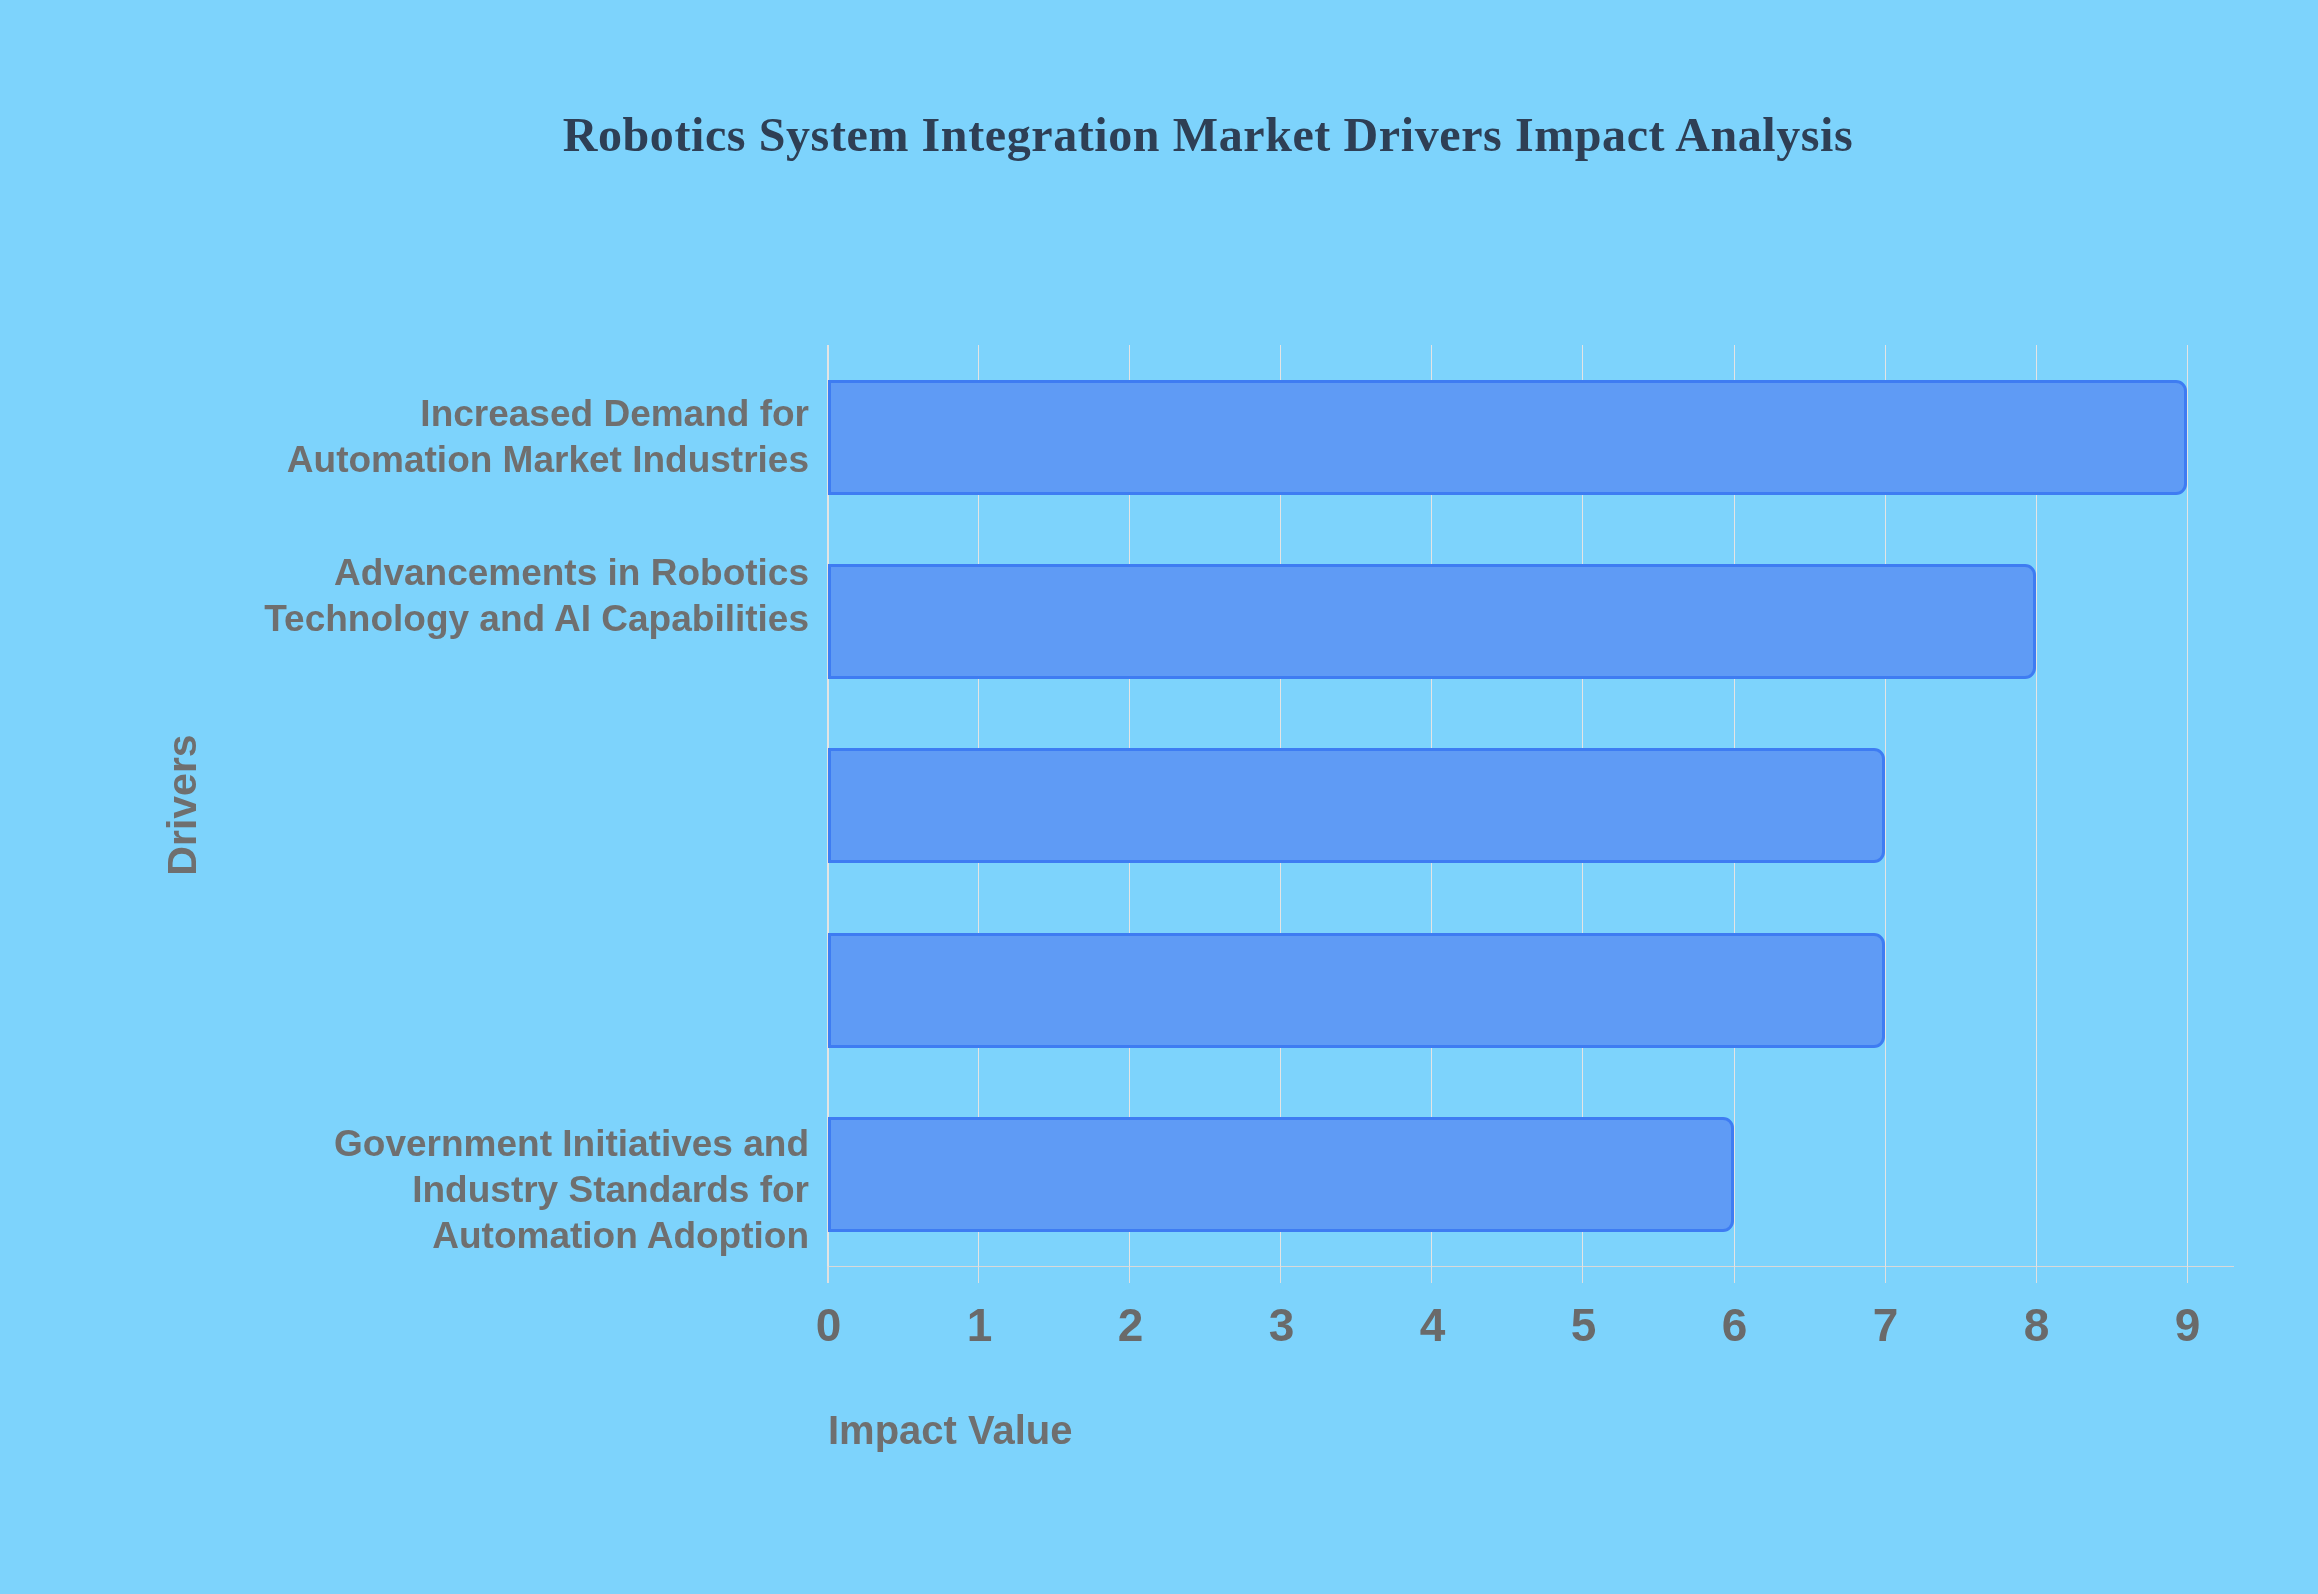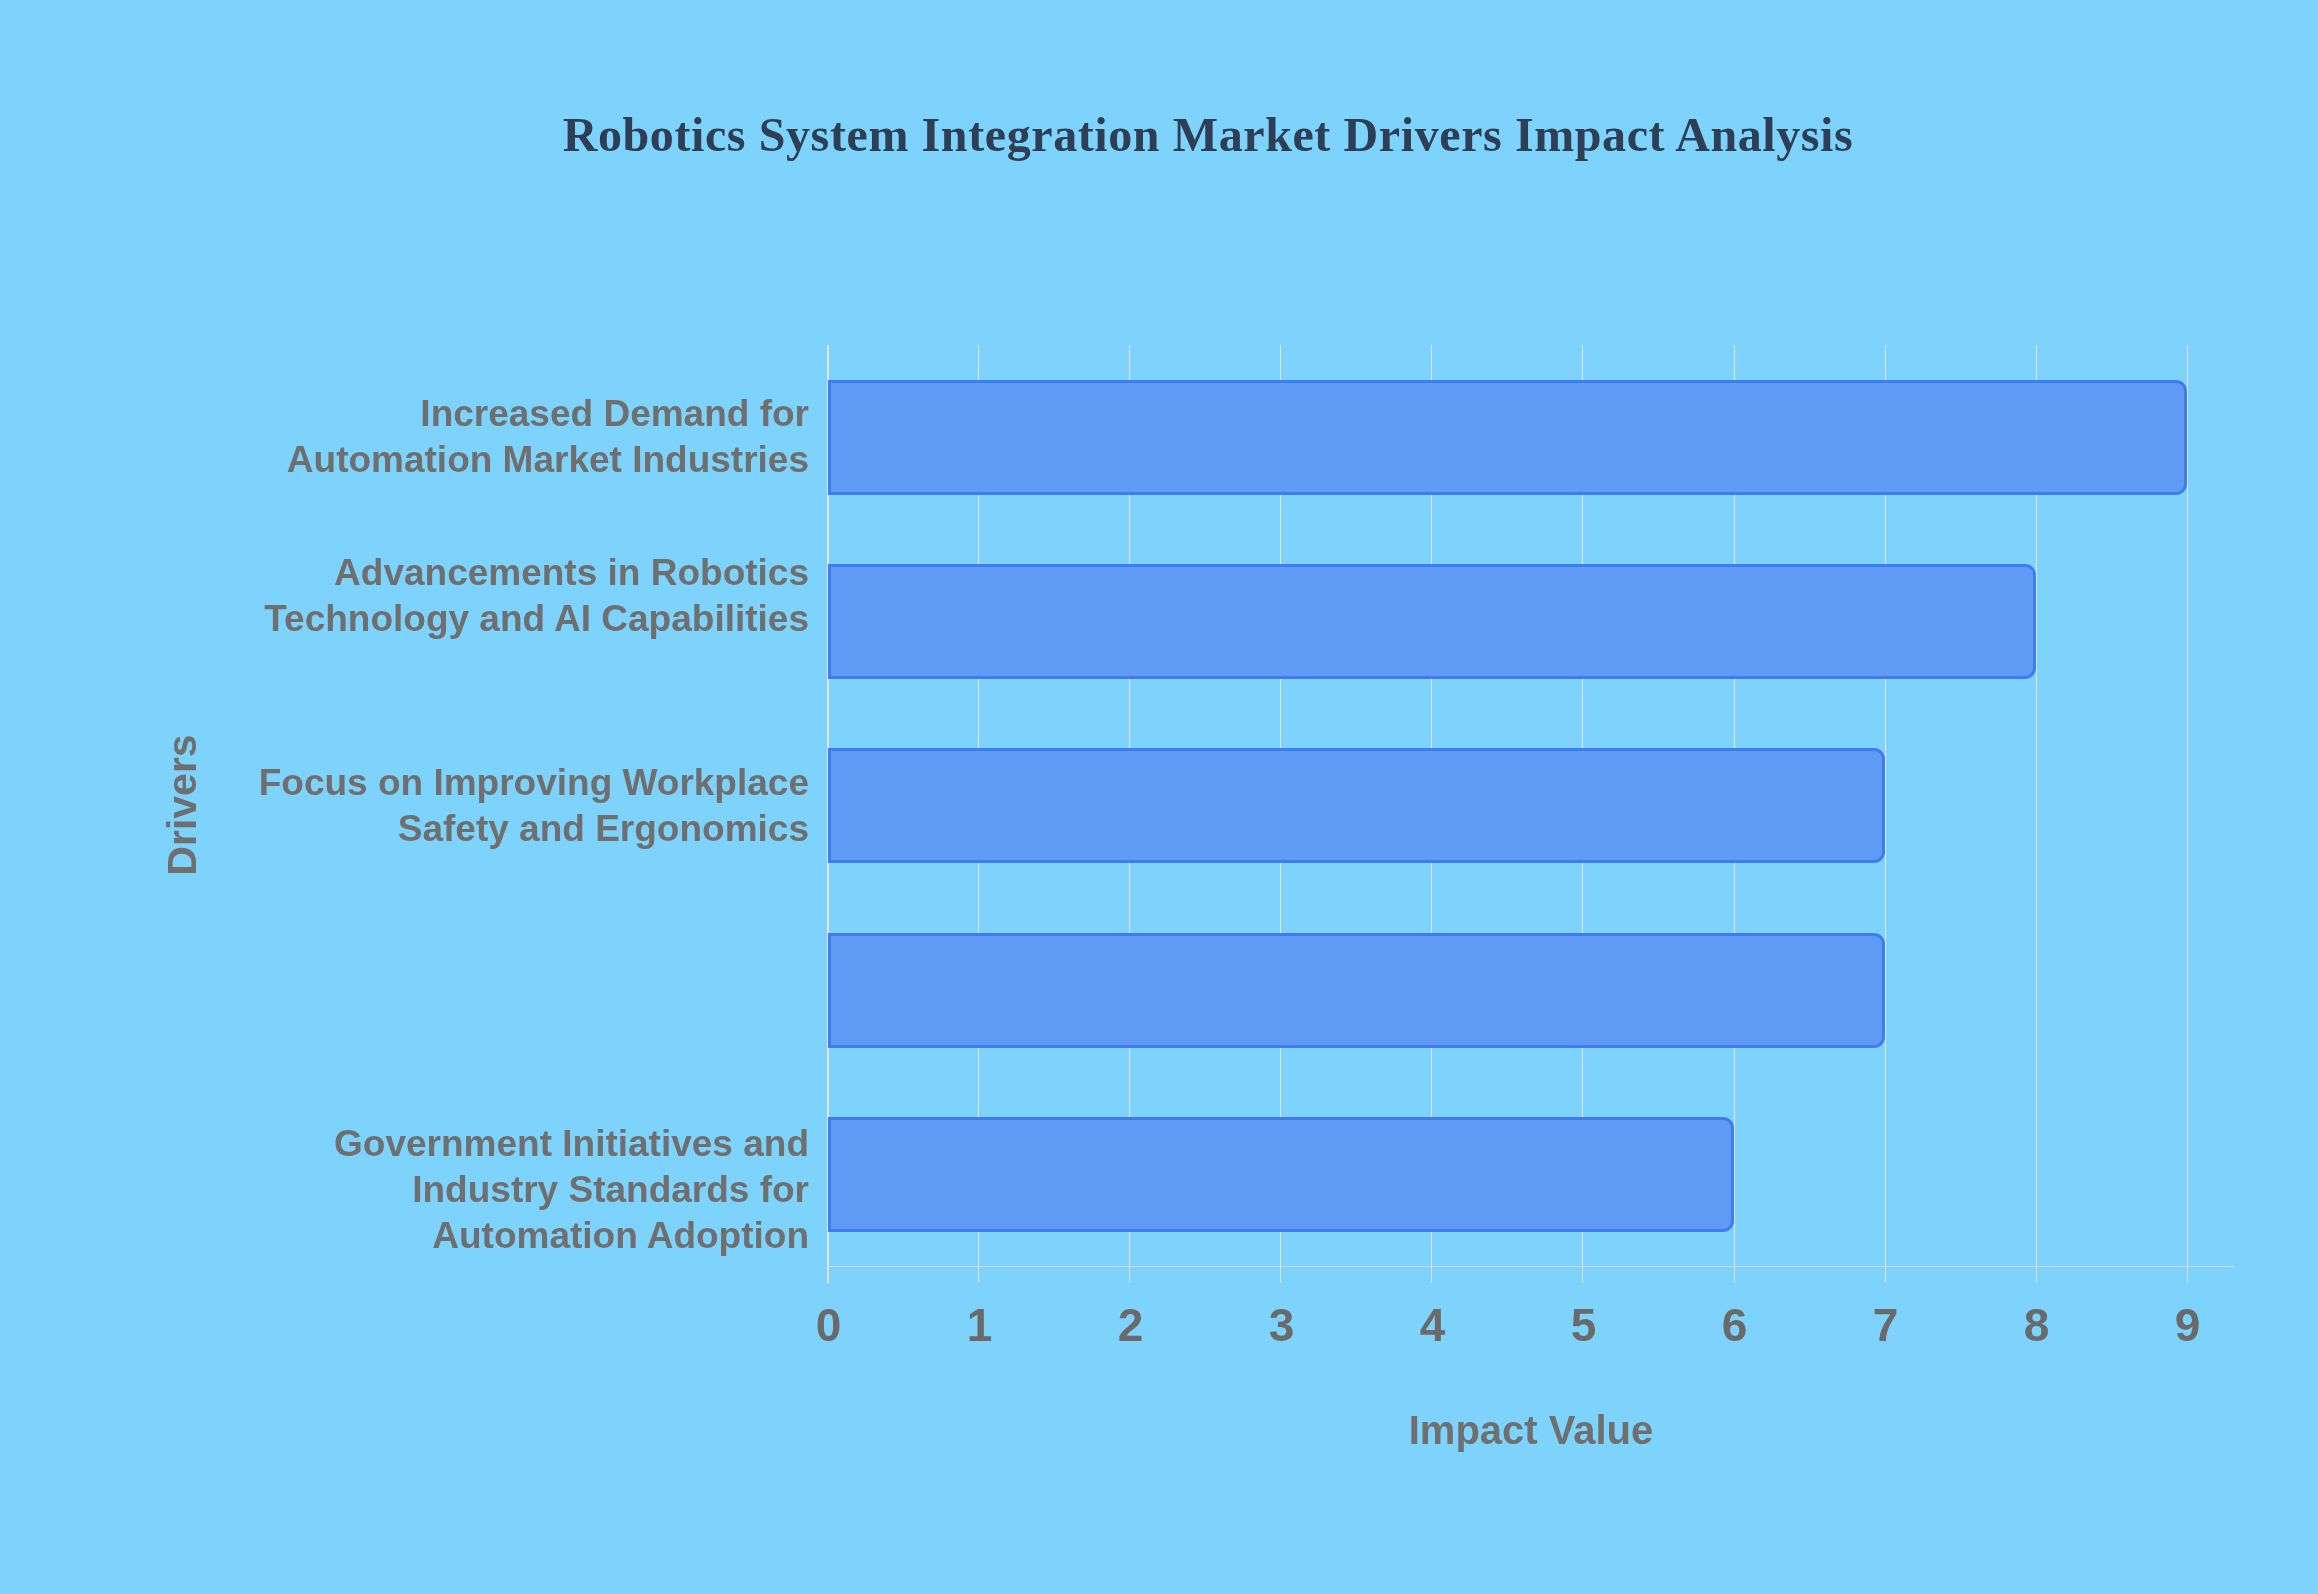--- a/index.html
+++ b/index.html
@@ -83,21 +83,20 @@
     width: 97px;
     text-align: center;
     font-weight: bold;
     font-size: 46px;
   }
   .x-title {
     position: absolute;
     left: 828px;
     top: 1408px;
     width: 1406px;
-    text-align: center;
     font-weight: bold;
     font-size: 40px;
   }
 </style>
 </head>
 <body>
 
 <div class="canvas" style="background: #7dd3fc;">
   <h1 class="chart-title" style="color: rgb(46, 63, 85);">Robotics System Integration Market Drivers Impact Analysis</h1>
   <div class="y-title" style="color: rgb(111, 111, 111);">Drivers</div>
@@ -137,19 +136,17 @@
     <div class="x-tick" style="left: 1384px; color: rgb(106, 106, 106);">4</div>
     <div class="x-tick" style="left: 1535px; color: rgb(106, 106, 106);">5</div>
     <div class="x-tick" style="left: 1686px; color: rgb(106, 106, 106);">6</div>
     <div class="x-tick" style="left: 1837px; color: rgb(106, 106, 106);">7</div>
     <div class="x-tick" style="left: 1988px; color: rgb(106, 106, 106);">8</div>
     <div class="x-tick" style="left: 2139px; color: rgb(106, 106, 106);">9</div>
     <div class="cat-label" style="top: 391px; color: rgb(111, 111, 111);">Increased Demand for
 Automation Market Industries</div>
     <div class="cat-label" style="top: 550px; color: rgb(111, 111, 111);">Advancements in Robotics
 Technology and AI Capabilities</div>
-    <div class="cat-label" style="top: 760px; color: rgb(111, 111, 111);">Focus on Improving Workplace
-Safety and Ergonomics</div>
     <div class="cat-label" style="top: 1121px; color: rgb(111, 111, 111);">Government Initiatives and
 Industry Standards for
 Automation Adoption</div>
   </div>
 
 
 </body></html>

